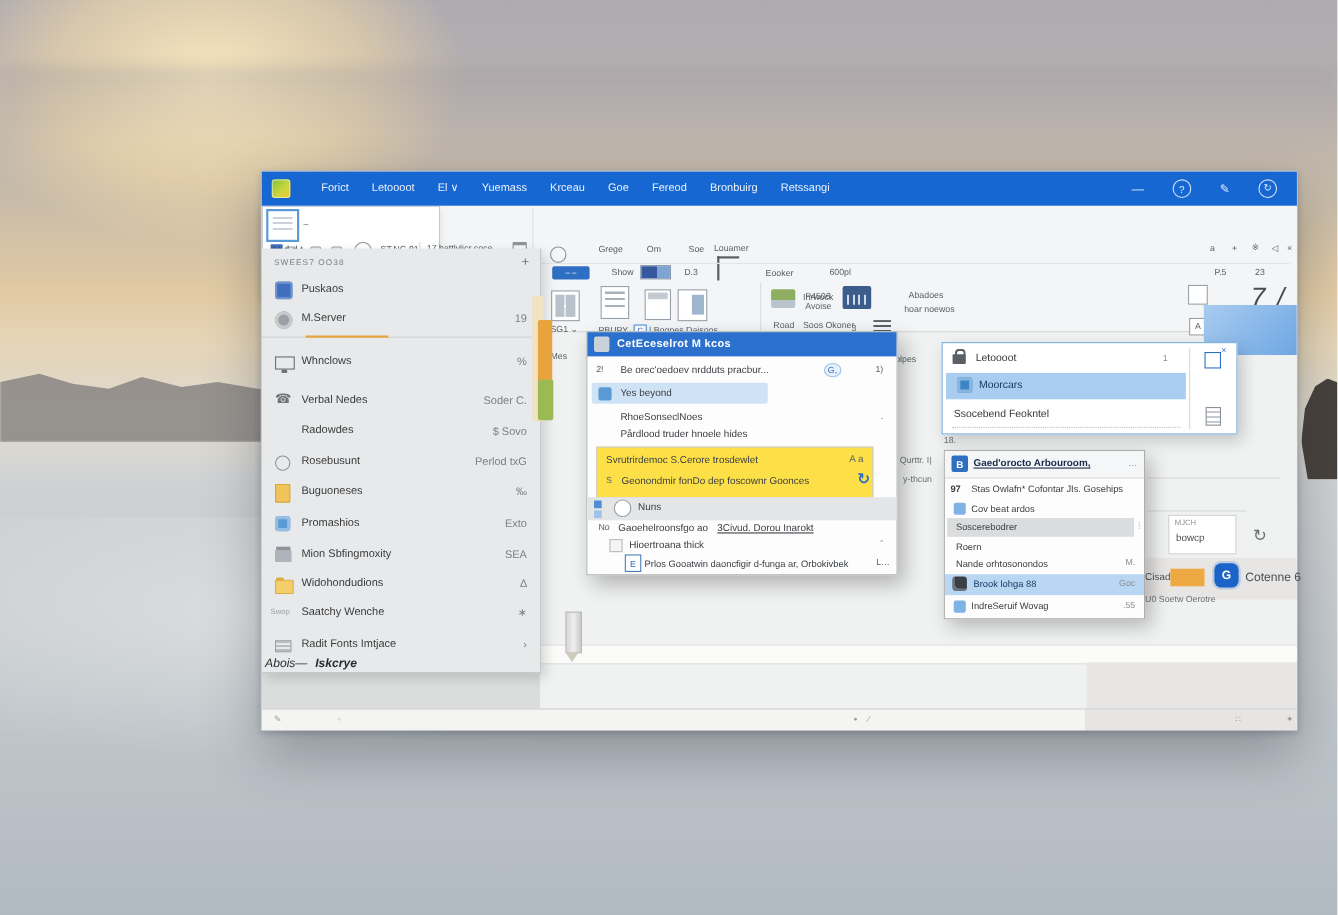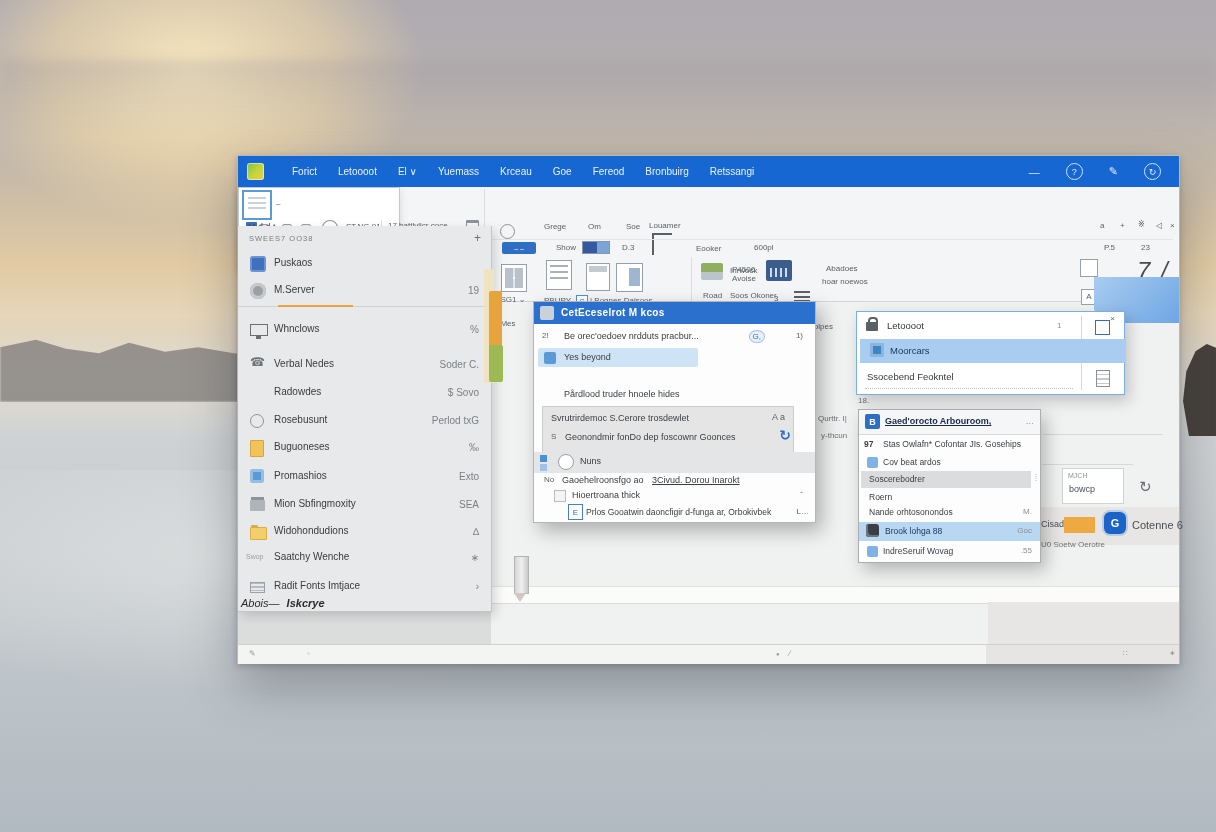--- a/index.html
+++ b/index.html
@@ -142,21 +142,21 @@
   
   .center-menu{left:295px;top:145px;width:281px;height:220px;background:#fdfdfd;border:1px solid #b3b7ba;
     box-shadow:6px 8px 18px rgba(0,0,0,.28);z-index:6;}
   .cm-header{position:absolute;left:0;top:0;width:281px;height:22px;background:#2a70cc;color:#fff;}
   .cm-hicon{position:absolute;left:6px;top:4px;width:14px;height:14px;background:#c9d2da;border-radius:2px;}
   .cm-title{position:absolute;left:27px;top:5px;font-size:10px;font-weight:bold;letter-spacing:.3px;}
   .cm-row{position:absolute;left:0;width:281px;}
   .cm-label{position:absolute;left:30px;font-size:9px;color:#3c4044;white-space:nowrap;}
   .cm-gutter{position:absolute;left:8px;font-size:8px;color:#5a6artifact066;color:#5a6066;}
   .cm-hl{position:absolute;left:4px;width:160px;height:19px;background:#cfe3f6;border-radius:2px;}
-  .cm-inset{position:absolute;left:8px;top:104px;width:250px;height:45px;border:1px solid #c9cdd0;background:#e5e5e5;}
+  .cm-inset{position:absolute;left:8px;top:104px;width:250px;height:45px;border:1px solid #c9cdd0;background:#fde047;}
   .cm-band{position:absolute;left:0;top:150px;width:281px;height:21px;background:#e3e5e6;}
   .radio{position:absolute;left:24px;top:2px;width:14px;height:14px;border:1.5px solid #9aa0a5;border-radius:50%;background:#fff;}
   .chkbox{position:absolute;left:20px;top:2px;width:10px;height:10px;border:1px solid #b8bcbf;background:#f4f4f4;}
   .eic{position:absolute;left:34px;top:0;width:13px;height:14px;border:1.5px solid #4a7fbe;color:#2f6fc2;
     font-size:8px;display:flex;align-items:center;justify-content:center;}
   .gchip{position:absolute;font-size:8px;color:#2f6fc2;border:1px solid #9fc3e8;background:#e8f1fb;
     border-radius:50%;padding:1px 3px;}
 
   
   .mini-panel{left:618px;top:155px;width:267px;height:82px;background:#fff;border:1.5px solid #7aaede;
@@ -415,20 +415,24 @@
       <span class="cm-gutter" style="top:3px;">2!</span>
       <span class="cm-label" style="top:3px;">Be orec'oedoev nrdduts pracbur...</span>
       <span class="gchip" style="right:50px;top:2px;position:absolute;">G,</span>
       <span class="cm-gutter" style="left:auto;right:12px;top:3px;">1)</span>
     </div>
     <div class="cm-row" style="top:46px;height:20px;">
       <div class="cm-hl"></div>
       <span class="abs" style="left:10px;top:4px;width:12px;height:12px;background:#5b9bd5;border-radius:2px;"></span>
       <span class="cm-label" style="top:4px;">Yes beyond</span>
     </div>
+    <div class="cm-row" style="top:70px;height:15px;">
+      <span class="cm-label" style="top:2px;">RhoeSonseclNoes</span>
+      <span class="cm-gutter" style="left:auto;right:12px;top:2px;">.</span>
+    </div>
     <div class="cm-row" style="top:85px;height:15px;">
       <span class="cm-label" style="top:2px;">Pårdlood truder hnoele hides</span>
     </div>
     <div class="cm-inset">
       <span class="cm-label" style="left:8px;top:6px;">Svrutrirdemoc S.Cerore trosdewlet</span>
       <span class="abs" style="right:8px;top:5px;font-size:9px;color:#5a6066;">A a</span>
       <span class="cm-gutter" style="left:8px;top:25px;">S</span>
       <span class="cm-label" style="left:22px;top:25px;">Geonondmir fonDo dep foscownr Goonces</span>
       <span class="abs" style="right:2px;top:20px;font-size:14px;font-weight:bold;color:#2f6fc2;">↻</span>
     </div>
@@ -458,21 +462,21 @@
   </div>
 
   <div class="abs mini-panel">
     <div class="mp-vline"></div>
     <div class="mp-row" style="top:2px;">
       <span class="lock-ic"></span>
       <span class="mp-label">Letoooot</span>
       <span class="abs" style="left:200px;top:7px;font-size:8px;color:#8a8f93;">1</span>
     </div>
     <span class="brkt-ic"></span>
-    <div class="mp-row mp-hl" style="top:27px;left:3px;width:218px;padding-left:48px;">
+    <div class="mp-row mp-hl" style="top:27px;left:3px;width:218px;">
       <span class="mp-blueic"></span>
       <span class="mp-label" style="color:#173a61;">Moorcars</span>
     </div>
     <div class="mp-row" style="top:53px;">
       <span class="mp-label" style="left:10px;">Ssocebend Feokntel</span>
     </div>
     <span class="page-ic"></span>
     <div class="mp-dotted"></div>
   </div>
   <span class="abs tinytext" style="left:620px;top:240px;">18.</span>

